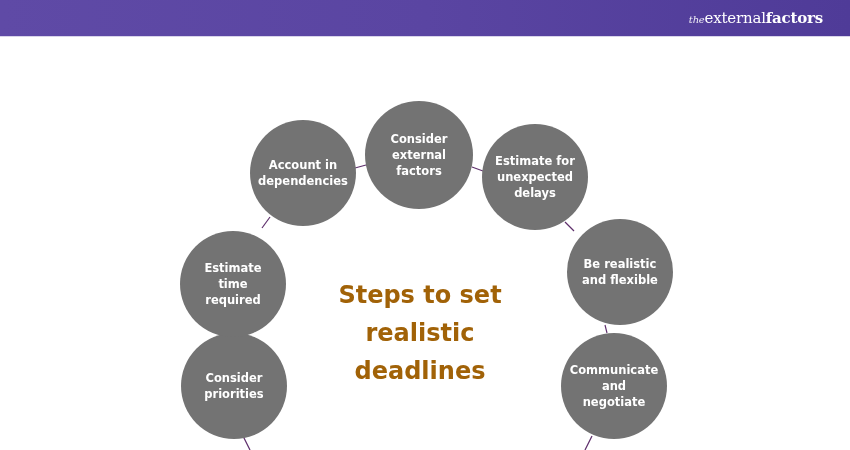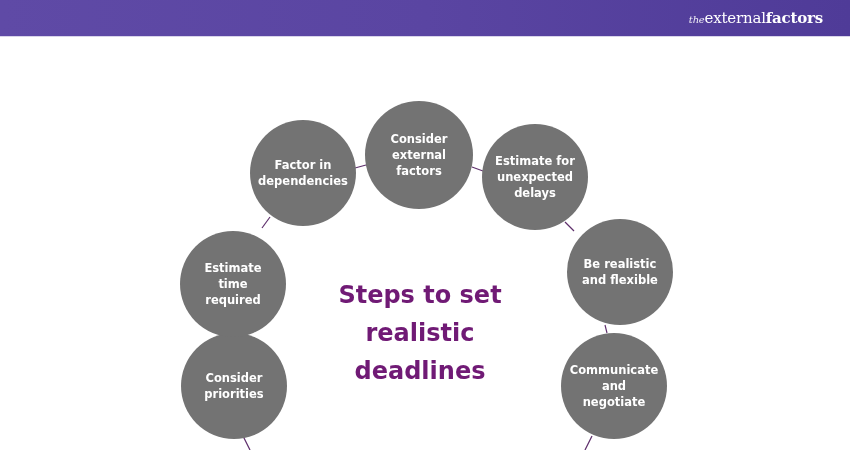--- a/index.html
+++ b/index.html
@@ -27,21 +27,21 @@
     background: #737373;
     display: flex; align-items: center; justify-content: center;
     text-align: center; color: #ffffff;
     font-family: "DejaVu Sans", sans-serif; font-weight: bold;
     font-size: 11.5px; line-height: 16px;
     box-sizing: border-box; padding: 0 10px;
   }
   .node span { white-space: pre-line; }
   .center-title {
     position: absolute; left: 320px; top: 276px; width: 200px;
-    text-align: center; color: #701a75;
+    text-align: center; color: #a16207;
     font-family: "DejaVu Sans", sans-serif; font-weight: bold;
     font-size: 24px; line-height: 38px; white-space: pre-line;
   }
 </style>
 </head>
 <body>
 
 <div class="header">
   <div class="logo">
     <span class="the">the</span><span>external</span><span class="acad">factors</span>
@@ -63,21 +63,21 @@
 
 <div class="node" style="left:181px; top:333px; width:106px; height:106px;">
   <span>Consider
 priorities</span>
 </div>
 <div class="node" style="left:180px; top:231px; width:106px; height:106px;">
   <span>Estimate time
 required</span>
 </div>
 <div class="node" style="left:250px; top:120px; width:106px; height:106px;">
-  <span>Factor in
+  <span>Account in
 dependencies</span>
 </div>
 <div class="node" style="left:365px; top:101px; width:108px; height:108px;">
   <span>Consider
 external
 factors</span>
 </div>
 <div class="node" style="left:482px; top:124px; width:106px; height:106px;">
   <span>Estimate for
 unexpected

